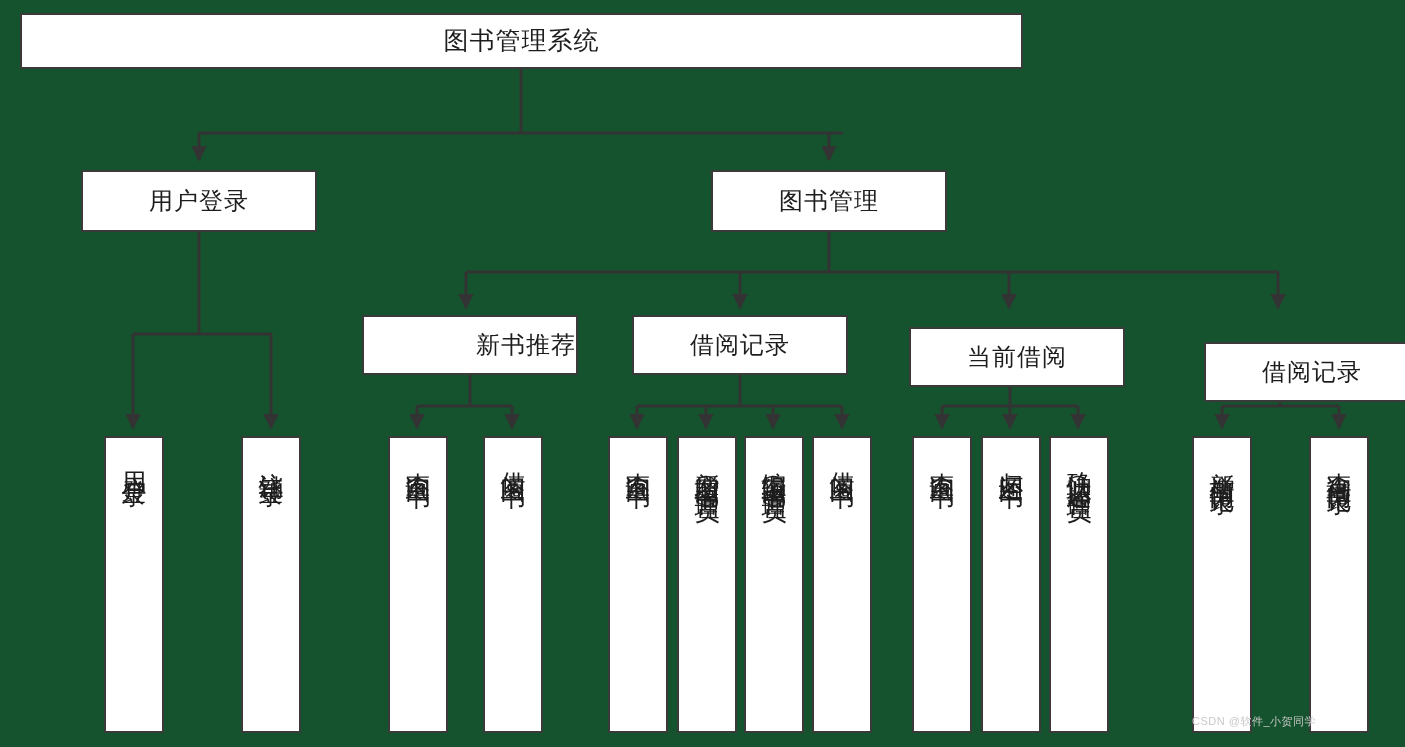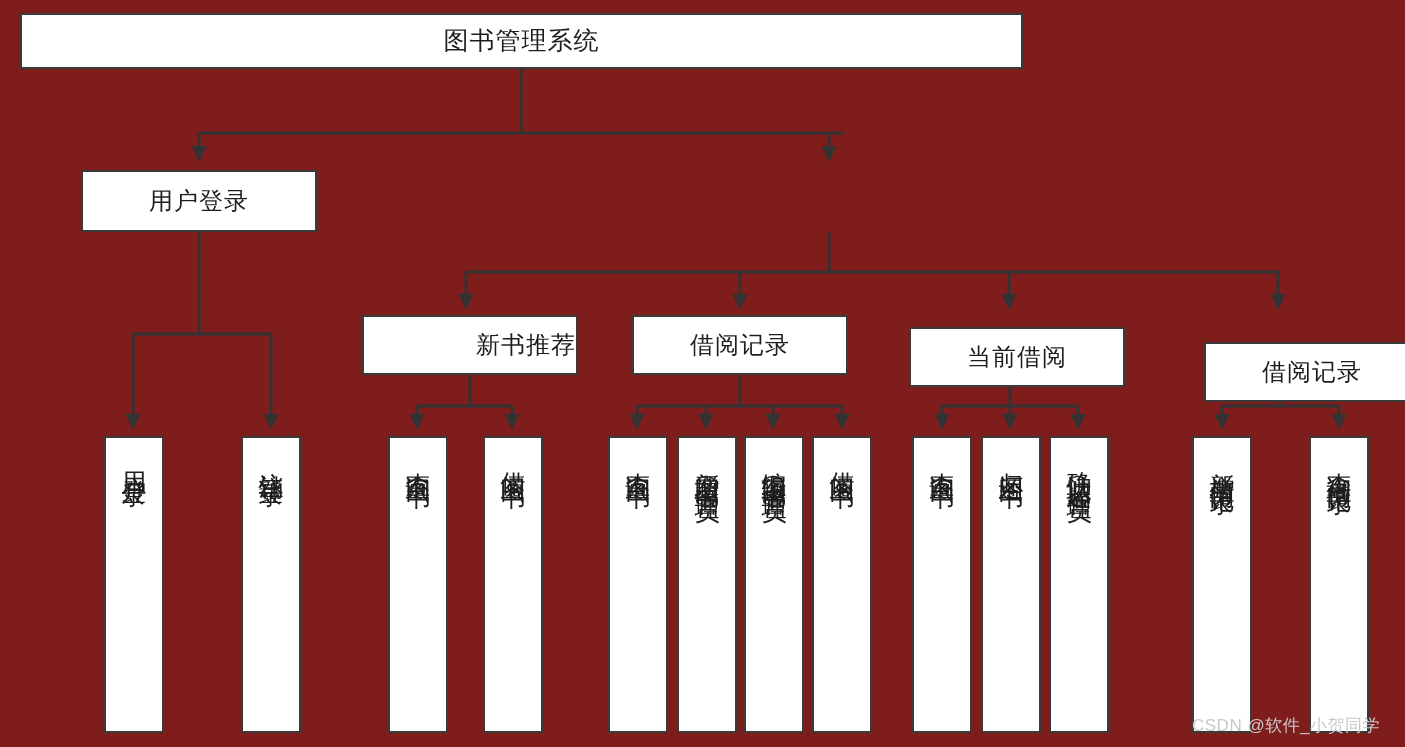--- a/index.html
+++ b/index.html
@@ -5,21 +5,21 @@
 <style>
   html,body{margin:0;padding:0;background:#ffffff;}
   body{
     font-family:"Liberation Sans","DejaVu Sans",sans-serif;
     -webkit-font-smoothing:antialiased;
   }
   #canvas{
     position:relative;
     width:1405px;
     height:747px;
-    background:#7f1d1d;
+    background:#14532d;
     overflow:hidden;
   }
   svg.wires{
     position:absolute;
     left:0;top:0;
     width:1405px;height:747px;
     pointer-events:none;
   }
   .node{
     position:absolute;
@@ -53,21 +53,21 @@
     text-orientation:upright;
     font-size:25px;
     letter-spacing:4px;
     line-height:1;
     white-space:nowrap;
   }
   .watermark{
     position:absolute;
     left:1192px;
     top:714px;
-    font-size:17px;
+    font-size:11px;
     color:#c9c9c9;
     letter-spacing:0.5px;
     white-space:nowrap;
     pointer-events:none;
     user-select:none;
   }
 </style>
 </head>
 <body>
 
@@ -123,20 +123,23 @@
     </g>
   </svg>
 
   <div class="node h-node root" style="left:20px;top:13px;width:1003px;height:56px;">
     <span class="lbl">图书管理系统</span>
   </div>
 
   <div class="node h-node" style="left:81px;top:170px;width:236px;height:62px;">
     <span class="lbl">用户登录</span>
   </div>
+  <div class="node h-node" style="left:711px;top:170px;width:236px;height:62px;">
+    <span class="lbl">图书管理</span>
+  </div>
 
   <div class="node h-node" style="left:362px;top:315px;width:216px;height:60px;justify-content:flex-end;">
     <span class="lbl">新书推荐</span>
   </div>
   <div class="node h-node" style="left:632px;top:315px;width:216px;height:60px;">
     <span class="lbl">借阅记录</span>
   </div>
   <div class="node h-node" style="left:902px;top:327px;width:216px;height:60px;margin-left:7px;">
     <span class="lbl">当前借阅</span>
   </div>

